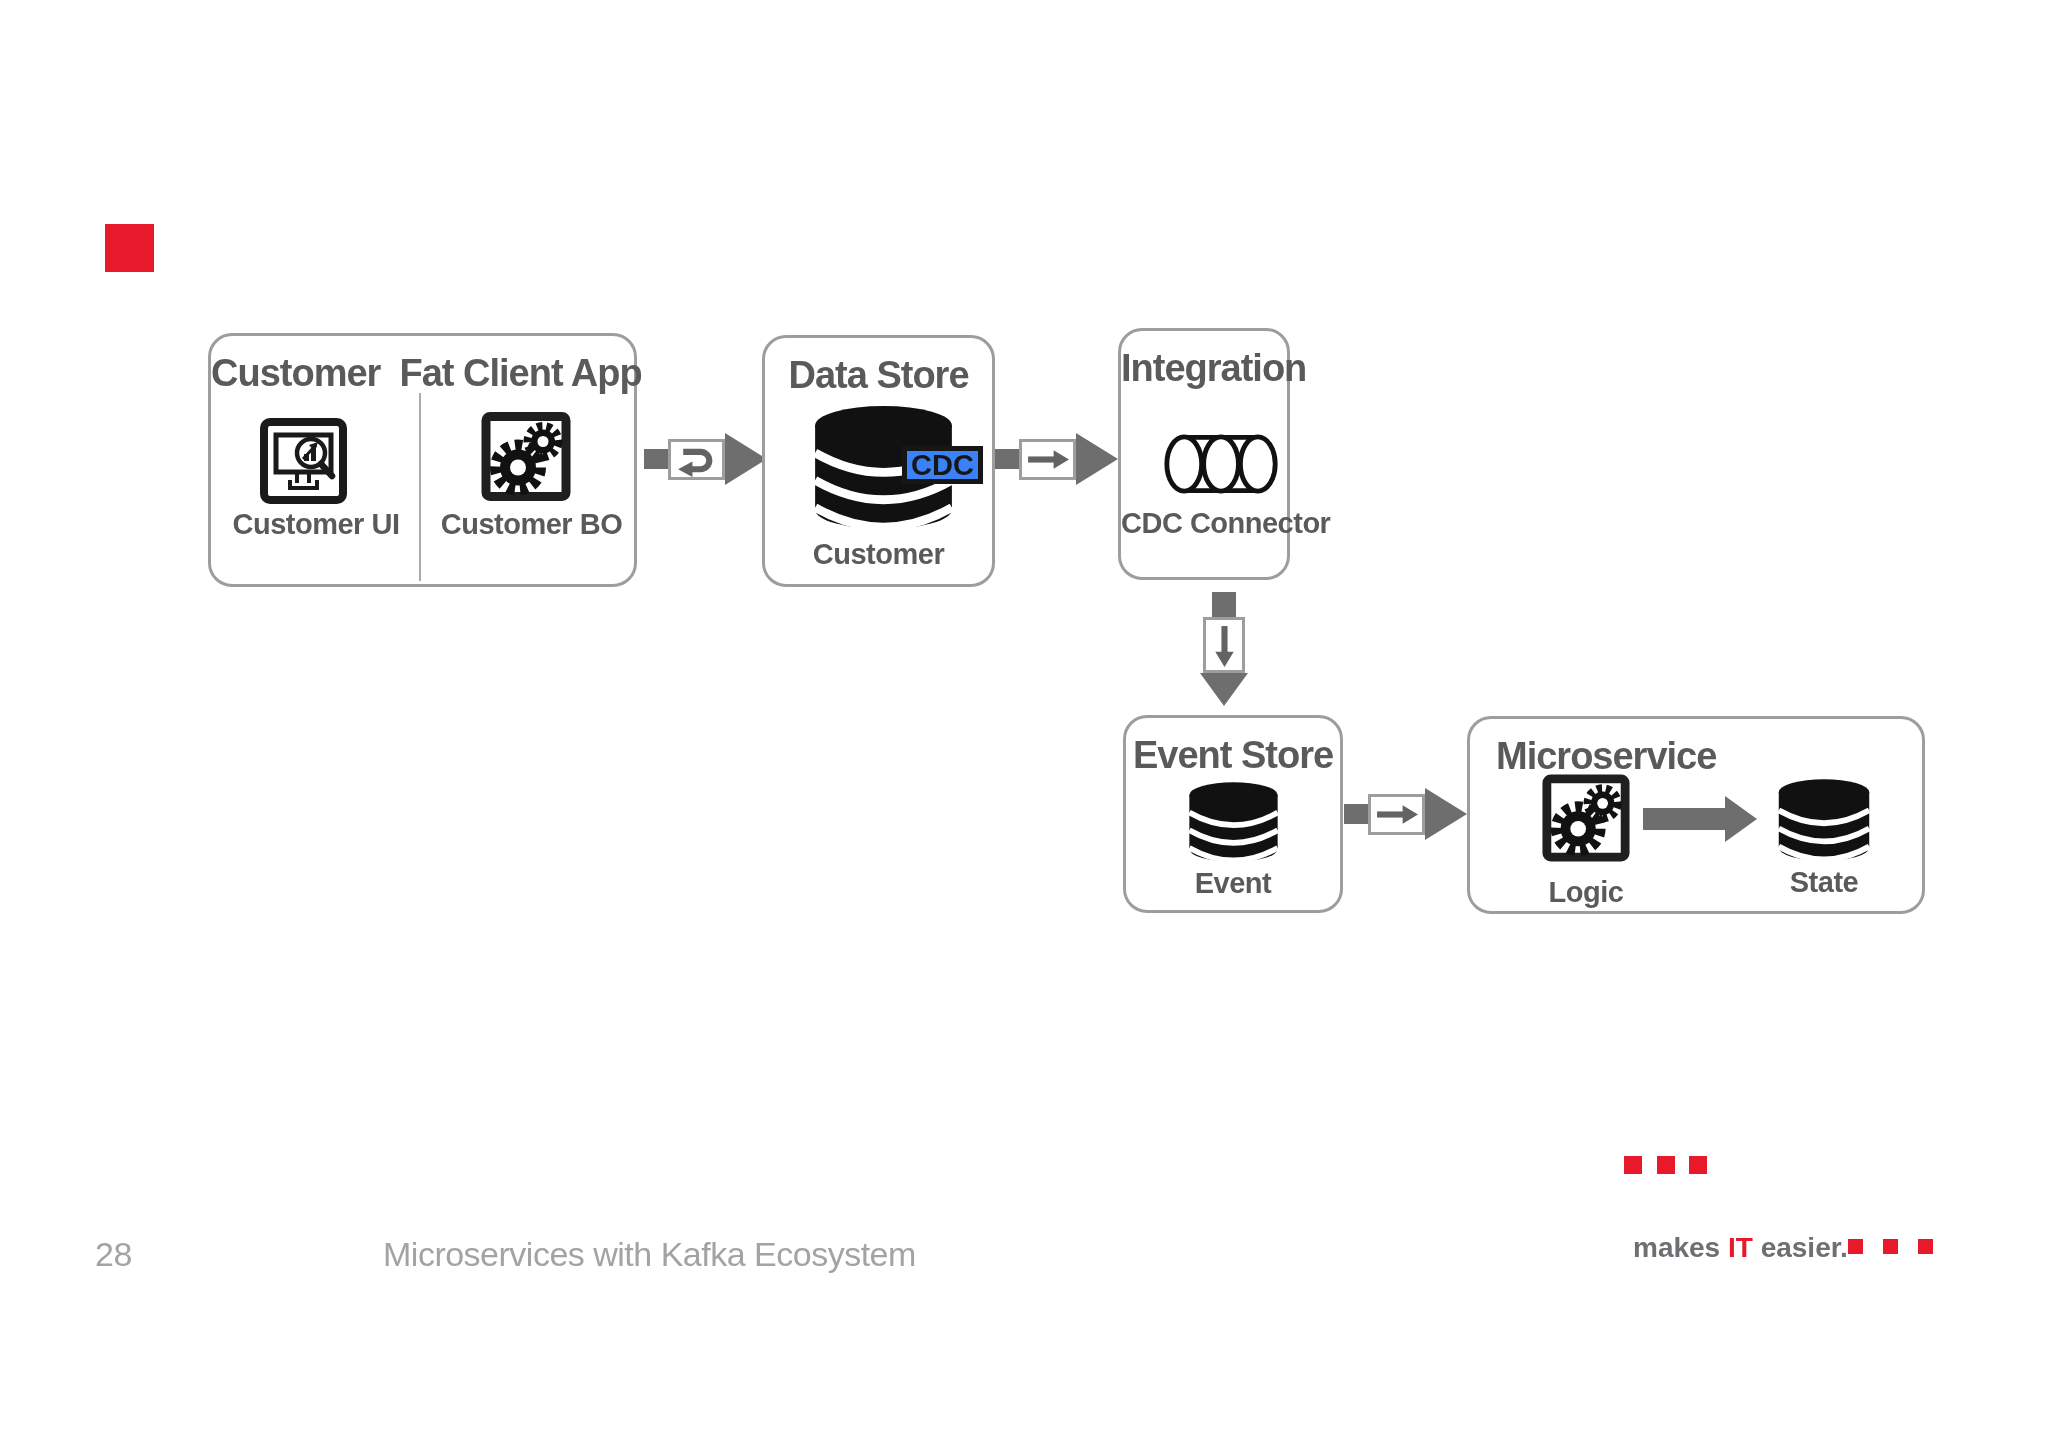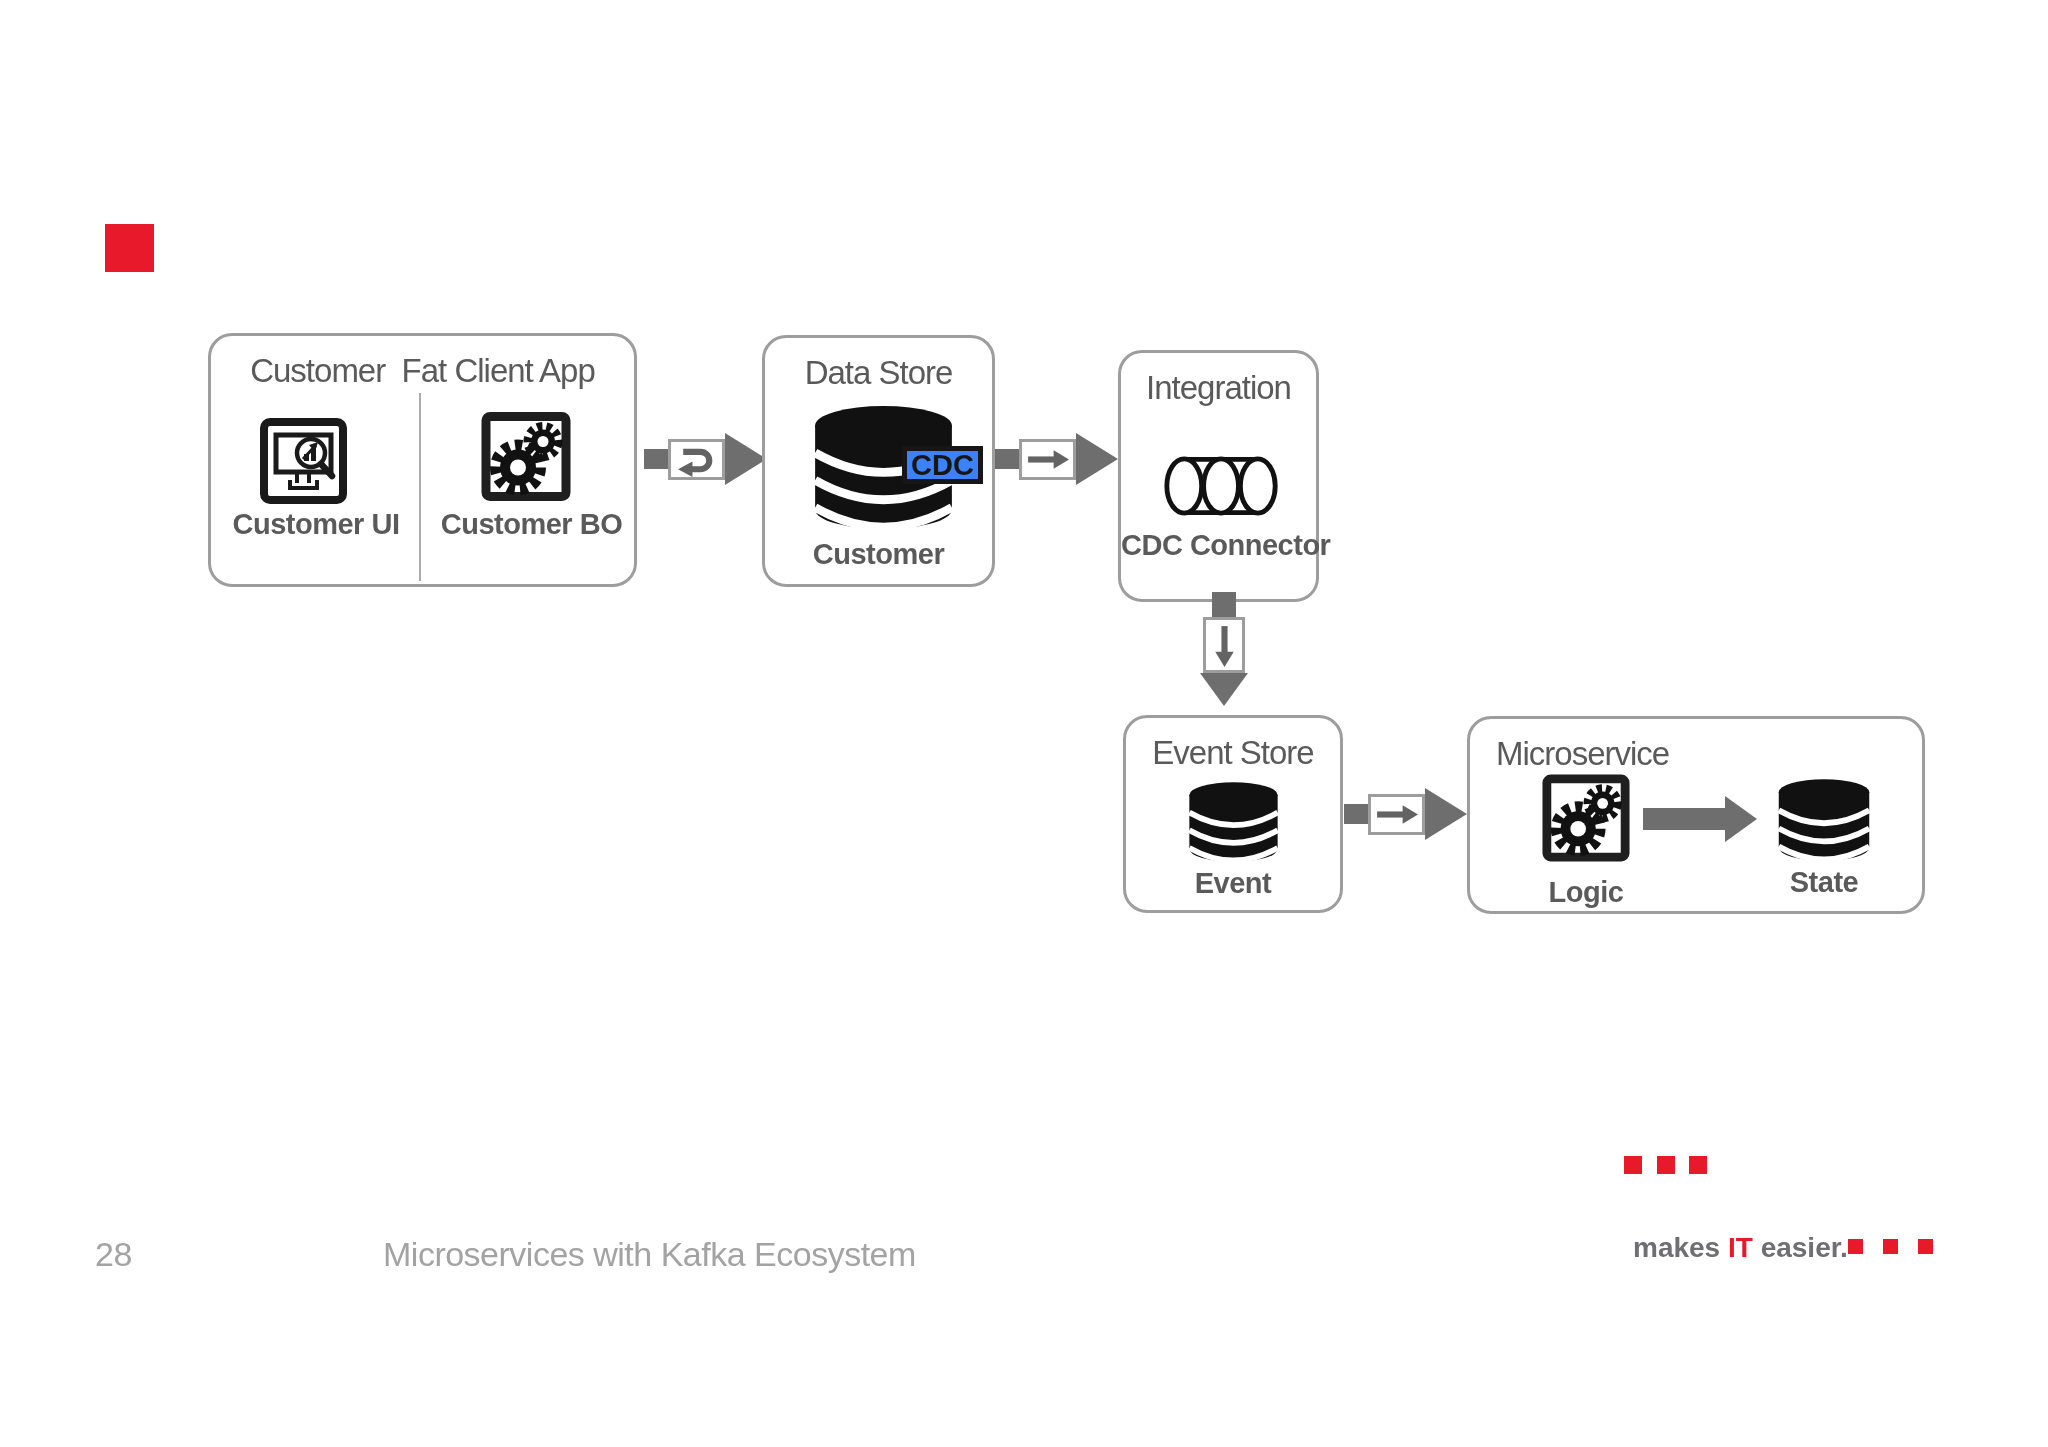--- a/index.html
+++ b/index.html
@@ -20,29 +20,29 @@
   
   .title-bullet{position:absolute;left:105px;top:224px;width:49px;height:48px;background:var(--accent-red);}
   .page-title{
     position:absolute;left:192px;top:205px;margin:0;
     font-size:73px;font-weight:400;line-height:1.15;color:#1c1c1c;letter-spacing:-1px;white-space:nowrap;
   }
   
   .node{position:absolute;background:#fff;border:3px solid var(--box-border);border-radius:24px;box-sizing:border-box;}
   .node-title{
     position:absolute;left:0;right:0;top:16px;text-align:center;
-    font-size:33px;font-weight:normal;color:var(--label-gray);letter-spacing:-1px;white-space:pre;
+    font-size:38px;font-weight:bold;color:var(--label-gray);letter-spacing:-1px;white-space:pre;
   }
   .node-title.left{text-align:left;padding-left:26px;}
   .node-label{
     position:absolute;text-align:center;font-size:29px;font-weight:bold;color:var(--label-gray);letter-spacing:-0.5px;white-space:nowrap;
   }
   #box-fat-client{left:208px;top:333px;width:429px;height:254px;}
   #box-data-store{left:762px;top:335px;width:233px;height:252px;}
-  #box-integration{left:1118px;top:350px;width:201px;height:252px;}
+  #box-integration{left:1118px;top:328px;width:172px;height:252px;}
   #box-event-store{left:1123px;top:715px;width:220px;height:198px;}
   #box-microservice{left:1467px;top:716px;width:458px;height:198px;}
   .v-divider{position:absolute;left:208px;top:57px;width:2px;height:188px;background:#ababab;}
   .icon{position:absolute;}
   
   .cdc-badge{
     position:absolute;left:137px;top:108px;width:71px;height:28px;background:#3b82f6;
     border:5px solid var(--icon-black);font-size:29px;font-weight:bold;color:var(--icon-black);
     text-align:center;line-height:28px;letter-spacing:0;
   }

